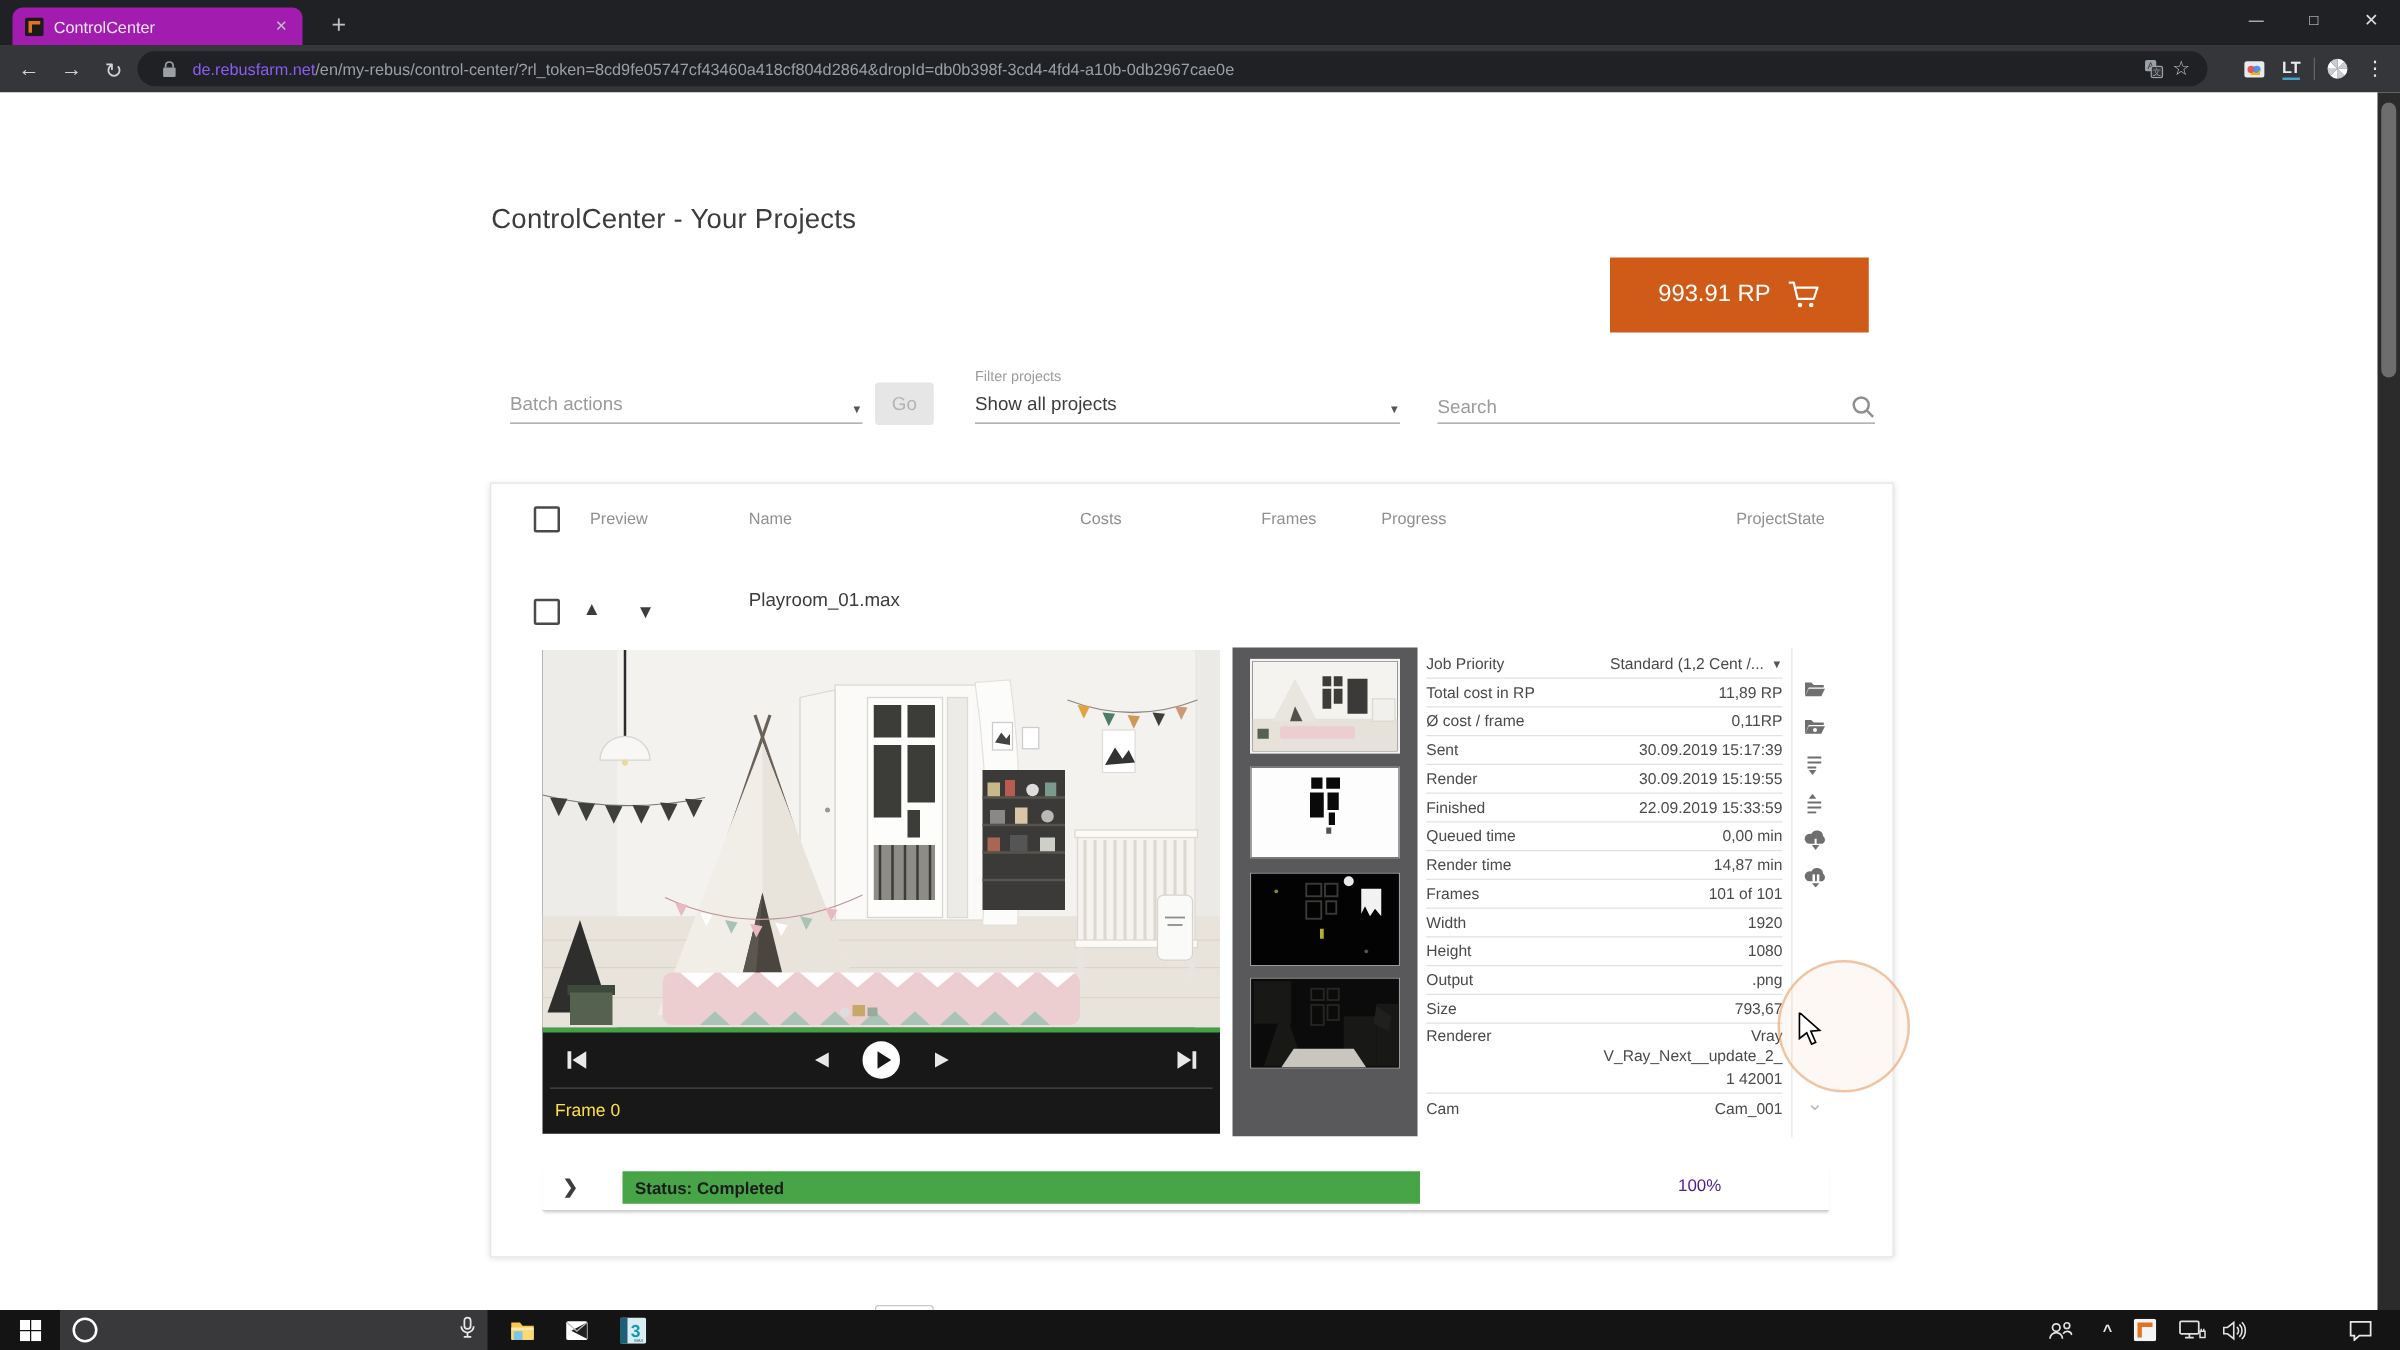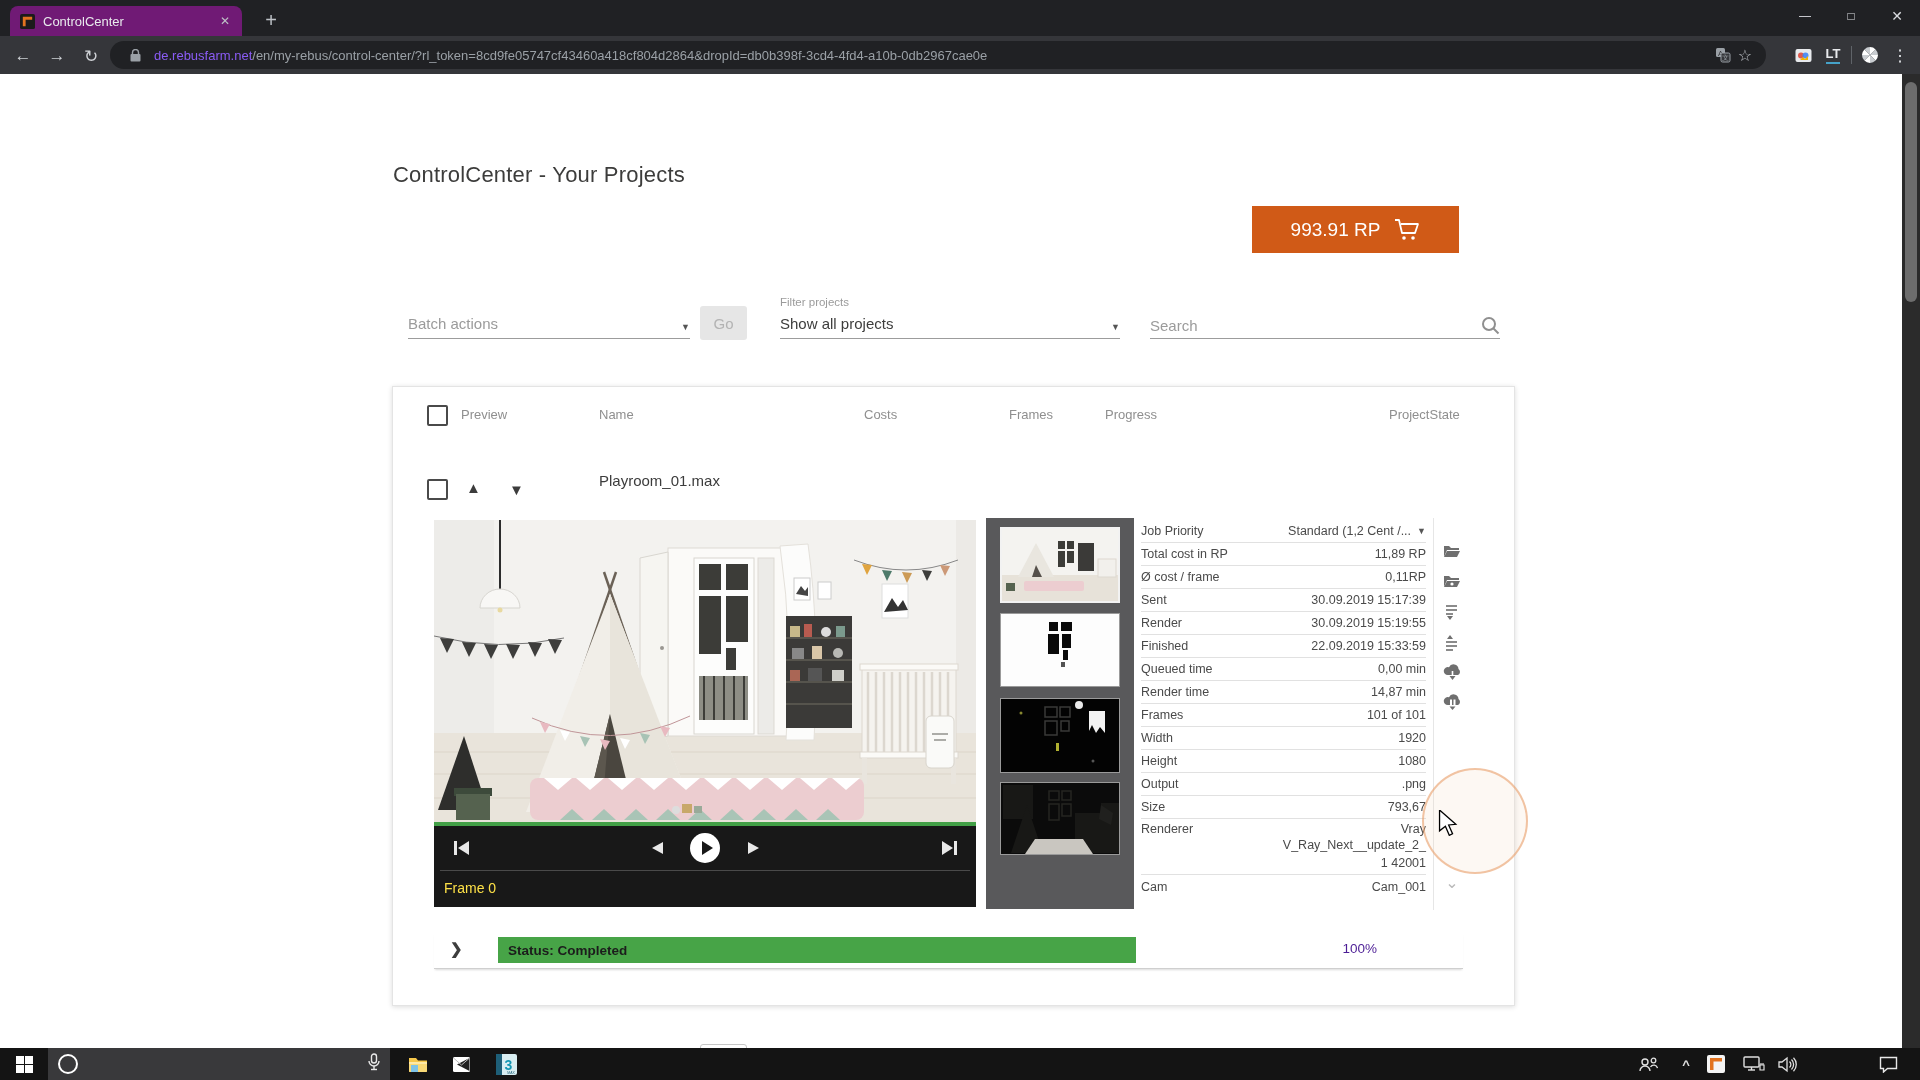--- a/index.html
+++ b/index.html
@@ -3,21 +3,21 @@
 <meta charset="utf-8">
 <style>
   * { margin:0; padding:0; box-sizing:border-box; }
   html,body { background:#000; }
   #screen { position:relative; width:1920px; height:1080px; overflow:hidden;
             font-family:"Liberation Sans", sans-serif; background:#fff; }
   .abs { position:absolute; }
 
   
   #tabbar { position:absolute; left:0; top:0; width:1920px; height:36px; background:#202124; }
-  #tab { position:absolute; left:10px; top:6px; width:232px; height:30px; background:#701a75;
+  #tab { position:absolute; left:10px; top:6px; width:232px; height:30px; background:#a21caf;
          border-radius:8px 8px 0 0; display:flex; align-items:center; padding:0 8px 0 10px; }
   #tab .title { color:#e8eaed; font-size:13px; flex:1; margin-left:8px; white-space:nowrap; overflow:hidden; }
   .tab-close { color:#bdc1c6; font-size:12px; width:18px; height:18px; line-height:18px; text-align:center; border-radius:50%; }
   .newtab { position:absolute; left:258px; top:8px; color:#bdc1c6; font-size:20px; width:26px; height:26px; line-height:24px; text-align:center; }
   .wincontrols { position:absolute; right:0; top:0; height:32px; display:flex; }
   .wincontrols > div { width:46px; height:32px; color:#dadce0; font-size:12px; display:flex; align-items:center; justify-content:center; }
   #win-close { font-size:14px; }
 
   #toolbar { position:absolute; left:0; top:36px; width:1920px; height:38px; background:#35363a; }
   .navbtn { position:absolute; top:7px; width:26px; height:26px; color:#cfd2d6; font-size:17px;
@@ -28,21 +28,21 @@
   #omnibox .url .domain { color:#8b5cf6; }
   #omnibox .url .path { color:#9aa0a6; }
   .omni-ic { width:22px; height:22px; display:flex; align-items:center; justify-content:center; color:#bdc1c6; }
   .ext-area { position:absolute; right:8px; top:5px; height:28px; display:flex; align-items:center; gap:6px; }
   .ext-ic { width:24px; height:24px; display:flex; align-items:center; justify-content:center; color:#e8eaed; font-size:12px; }
   .vsep { width:1px; height:18px; background:#5f6368; }
 
   
   #page { position:absolute; left:0; top:74px; width:1902px; height:974px; background:#ffffff; }
   #page-title { position:absolute; left:393px; top:88px; font-size:22px; font-weight:normal; color:#3c3c3b; letter-spacing:.2px; }
-  #balance-btn { position:absolute; left:1252px; top:132px; width:207px; height:47px; background:#d05a17;
+  #balance-btn { position:absolute; left:1288px; top:132px; width:207px; height:60px; background:#d05a17;
                  color:#fff; display:flex; align-items:center; justify-content:center; gap:14px; font-size:19px; }
   .underfield { border-bottom:1px solid #9c9c9c; color:#9b9b9b; font-size:15px; display:flex; align-items:flex-end; padding-bottom:6px; }
   .dd-arrow { color:#555; font-size:9px; margin-left:auto; }
   #batch-top { position:absolute; left:408px; top:232px; width:282px; height:33px; }
   #go-top { position:absolute; left:700px; top:232px; width:47px; height:34px; background:#e6e6e6; color:#b3b3b3;
             font-size:15px; border-radius:3px; display:flex; align-items:center; justify-content:center; }
   #filter-label { position:absolute; left:780px; top:222px; font-size:11.5px; color:#9b9b9b; }
   #filter-dd { position:absolute; left:780px; top:238px; width:340px; height:27px; color:#3d3d3c; }
   #search-wrap { position:absolute; left:1150px; top:238px; width:350px; height:27px; border-bottom:1px solid #9c9c9c; display:flex; align-items:center; }
   #search-input { border:0; outline:0; background:transparent; flex:1; font-size:15px; color:#3d3d3c; font-family:inherit; }
@@ -210,21 +210,21 @@
       <input id="search-input" placeholder="Search" style="">
       <svg width="19" height="19" viewBox="0 0 19 19">
           <circle cx="8" cy="8" r="6" fill="none" stroke="#8f8f8f" stroke-width="2"></circle>
           <line x1="12.5" y1="12.5" x2="17.5" y2="17.5" stroke="#8f8f8f" stroke-width="2"></line>
         </svg>
     </div>
 
     <div id="card">
 
       <div class="chk abs" style="left:34px; top:18px;"></div>
-      <div class="th" style="left:68px">Preview</div>
+      <div class="th" style="left:79px">Preview</div>
       <div class="th" style="left:206px">Name</div>
       <div class="th" style="left:471px">Costs</div>
       <div class="th" style="left:616px">Frames</div>
       <div class="th" style="left:712px">Progress</div>
       <div class="th" style="left:996px">ProjectState</div>
 
       <div class="chk abs" style="left:34px; top:92px;"></div>
       <div class="tri abs" style="left:73px; top:92px;">▲</div>
       <div class="tri abs" style="left:116px; top:94px;">▼</div>
       <div class="abs" style="left:206px; top:85px; font-size:15px; color:#3c3c3c;">Playroom_01.max</div>

